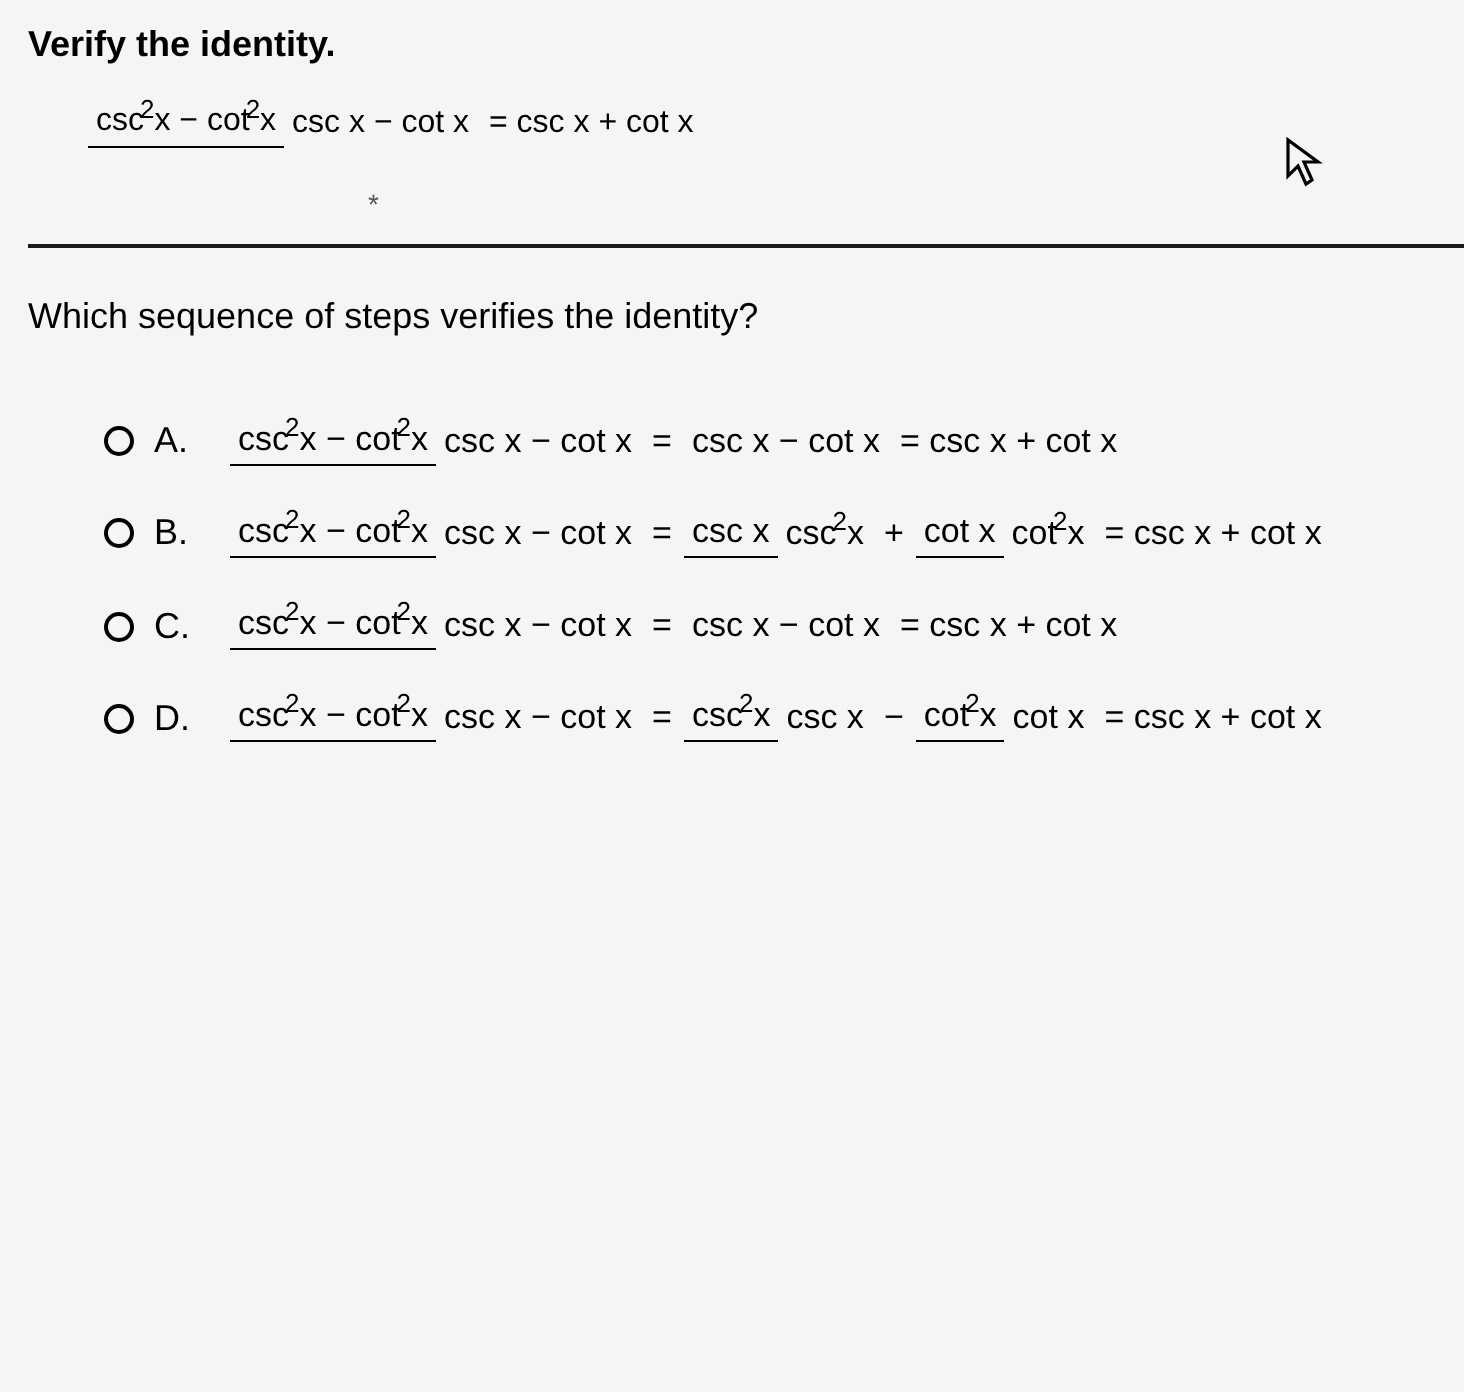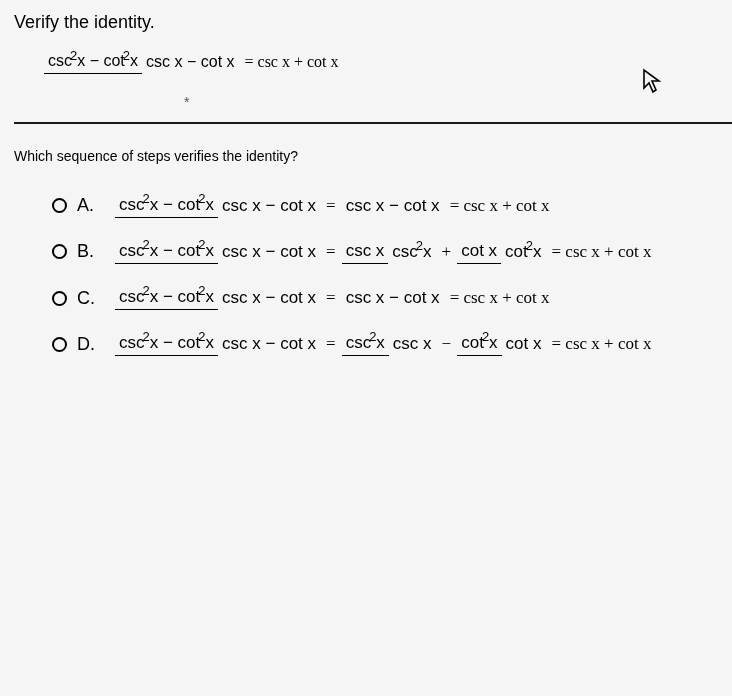--- a/index.html
+++ b/index.html
@@ -5,21 +5,21 @@
     * { box-sizing: border-box; margin: 0; padding: 0; }
     body {
       width: 732px;
       font-family: Arial, Helvetica, sans-serif;
       background: #f5f5f5;
       color: #000;
       position: relative;
     }
     .container { padding: 12px 0 20px 14px; }
     .header-text {
-      font-weight: normal;
+      font-weight: bold;
       font-size: 18px;
       margin-bottom: 18px;
     }
     .identity-row {
       display: flex;
       align-items: center;
       margin-left: 28px;
       margin-bottom: 20px;
     }
     .spacer-star {
@@ -27,22 +27,22 @@
       font-size: 14px;
       color: #555;
       margin-bottom: 12px;
     }
     hr.divider {
       border: none;
       border-top: 2px solid #1a1a1a;
       margin: 6px 0 24px 0;
     }
     .question-text {
-      font-size: 14px;
-      margin-bottom: 30px;
+      font-size: 18px;
+      margin-bottom: 40px;
     }
     .option-row {
       display: flex;
       align-items: center;
       margin-bottom: 22px;
       margin-left: 38px;
     }
     .radio {
       width: 15px;
       height: 15px;
@@ -59,21 +59,21 @@
     .math { font-size: 17px; display: flex; align-items: center; }
     .frac {
       display: inline-flex;
       flex-direction: row;
       align-items: flex-start;
       vertical-align: middle;
       margin: 0 2px;
     }
     .frac .num { padding: 0 4px 1px 4px; border-bottom: 1.5px solid #000; line-height: 1.3; }
     .frac .den { padding: 1px 4px 0 4px; line-height: 1.3; }
-    .op { margin: 0 4px; font-family: Liberation Serif, serif; }
+    .op { margin: 0 4px; }
     sup { font-size: 13px; vertical-align: super; line-height: 0; margin: 0 0 0 -2px; }
     .cursor-icon {
       position: absolute;
       right: 70px;
       top: 68px;
       font-size: 26px;
       color: #000;
     }
   </style>
 </head>

